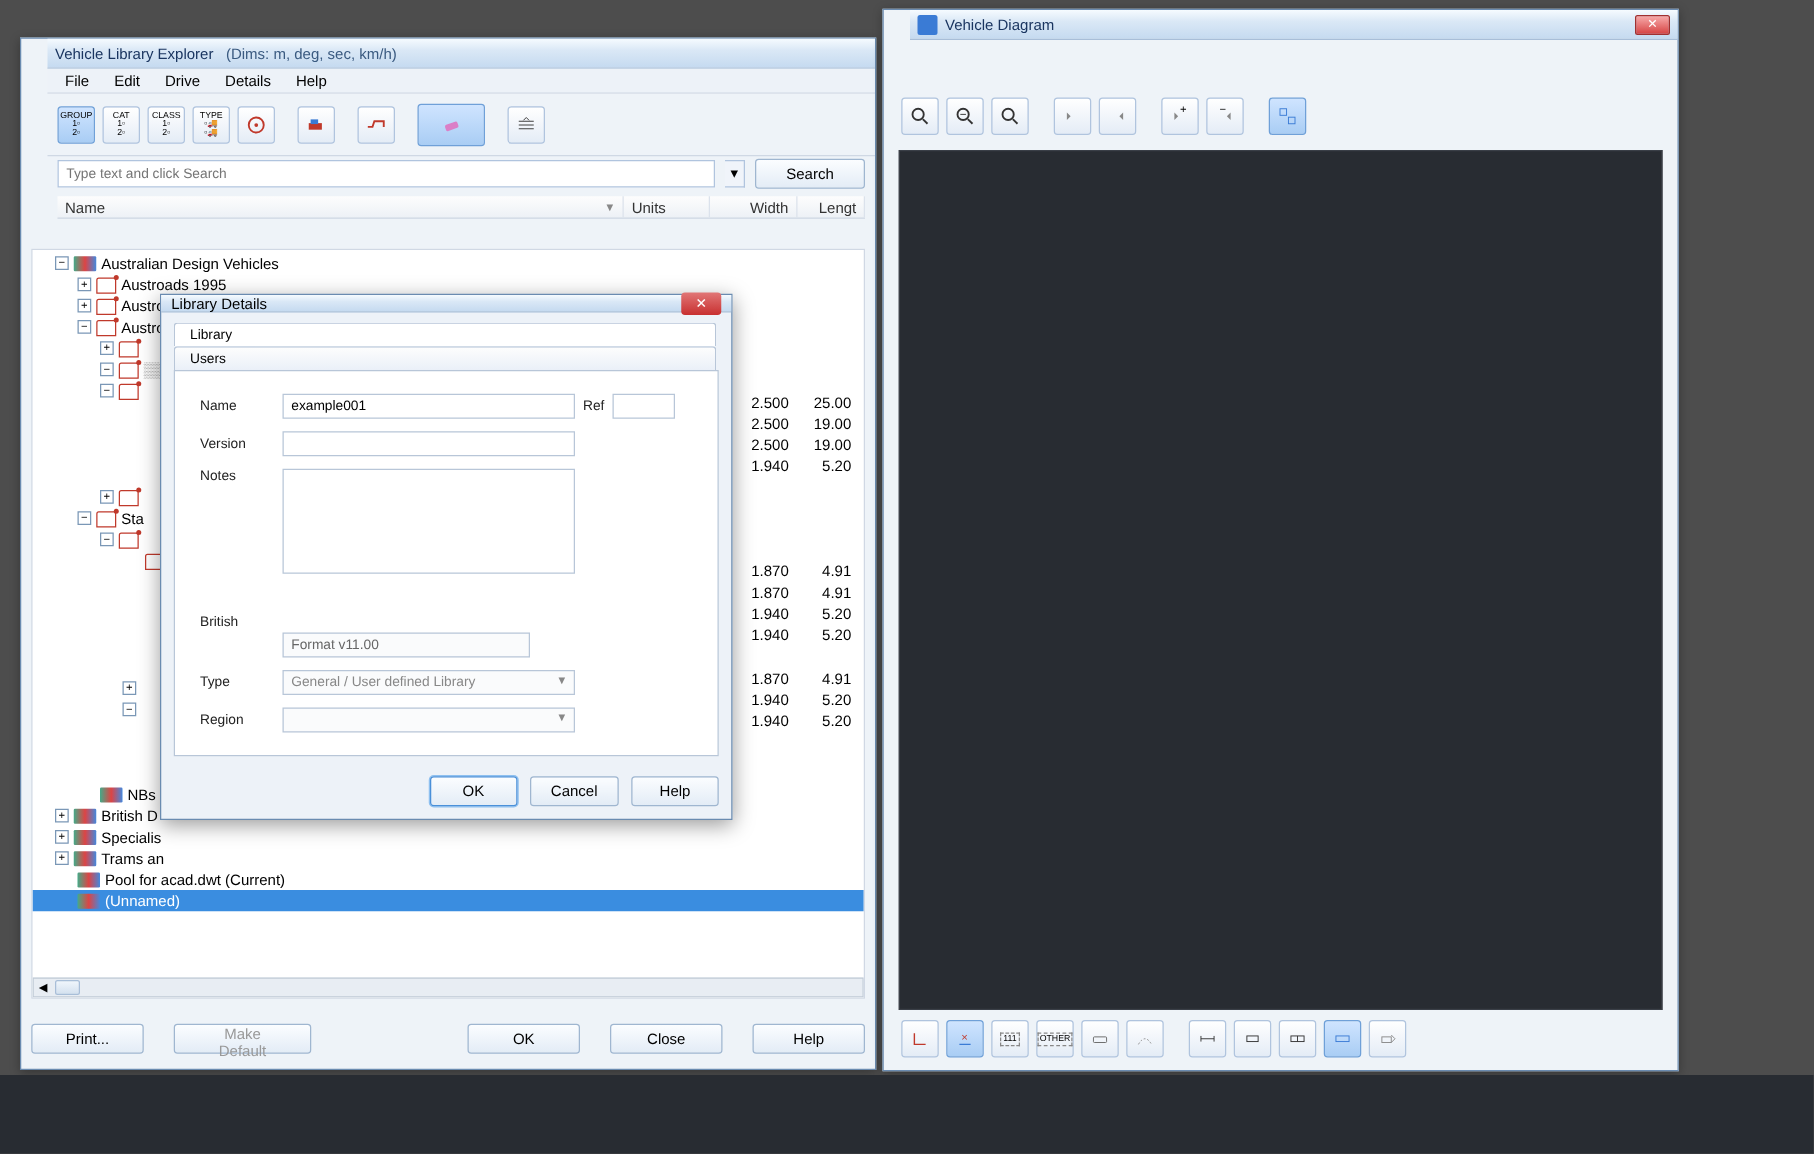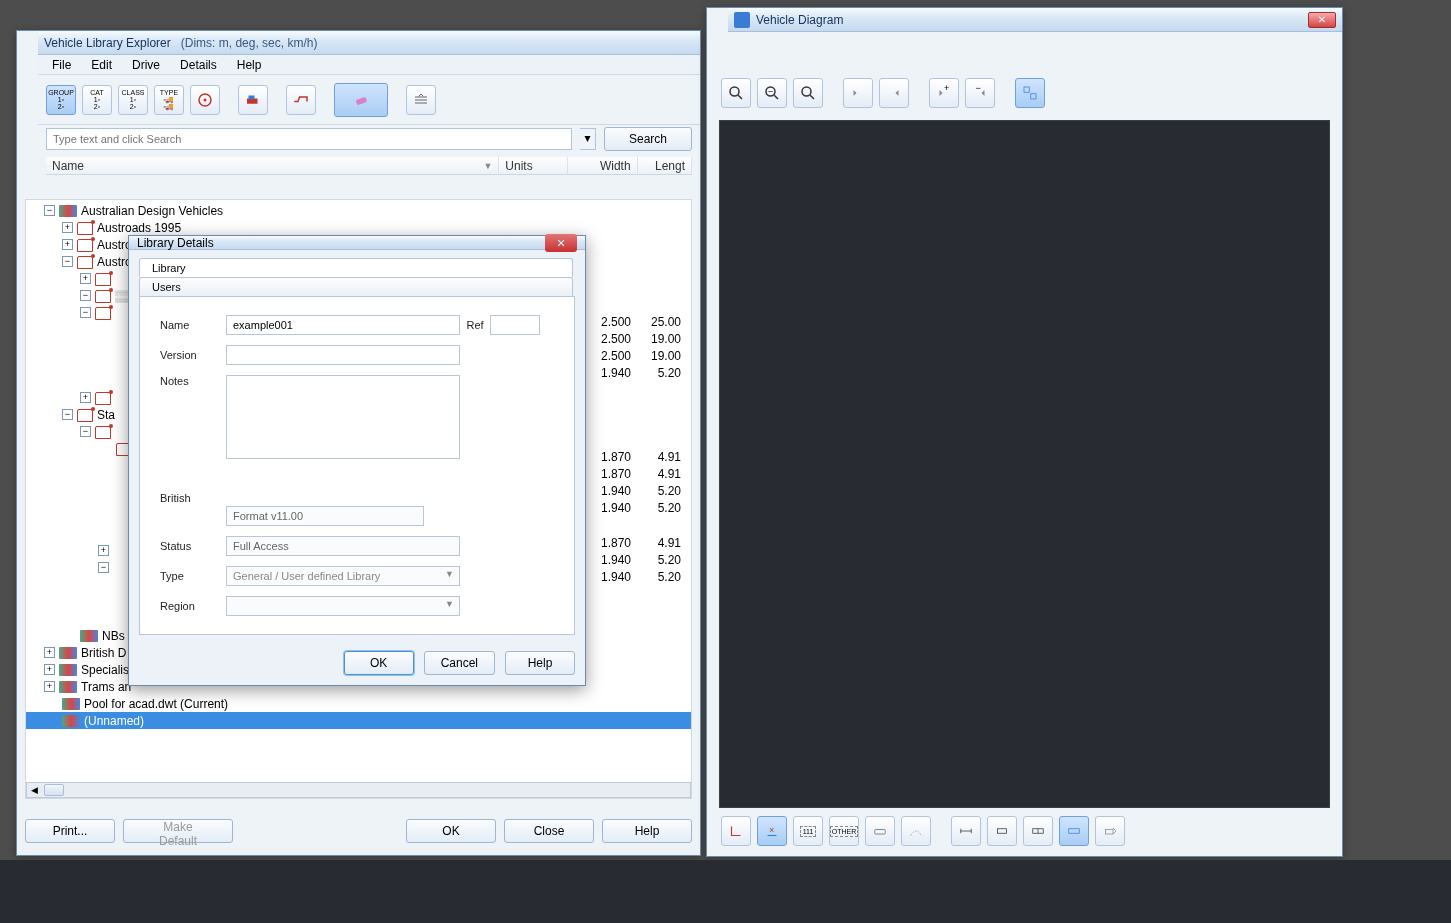--- a/index.html
+++ b/index.html
@@ -45,21 +45,21 @@
 .node .bookicon::before { content:""; position:absolute; width:14px; height:11px; border:1px solid #c0392b; border-radius:2px 2px 0 0; background:#fff; top:0; left:0;}
 .node .bookicon::after { content:""; position:absolute; width:4px; height:4px; background:#c0392b; border-radius:50%; top:-2px; right:-2px;}
 .node.sel { background:#3a8de0; color:#fff; }
 .node .lbl { font-size:12px; }
 .ind1{padding-left:18px}.ind2{padding-left:36px}.ind3{padding-left:54px}.ind4{padding-left:72px}
 .datarow { display:flex; height:17px; font-size:12px; color:#000;}
 .datarow span { text-align:right; }
 .datarow .w { width:45px; }
 .datarow .l { width:50px; }
 
-.bottombar { position:absolute; bottom:8px; left:8px; right:8px; height:32px; display:flex; gap:8px; align-items:center;}
+.bottombar { position:absolute; bottom:8px; left:8px; right:8px; height:32px; display:flex; gap:24px; align-items:center;}
 .bottombar .spacer { flex:1; }
 
 
 .dialog { position:absolute; background:#edf2f8; border:1px solid #6a8bb0; box-shadow:0 4px 16px rgba(0,0,0,0.4);}
 .dialog .dtitle { height:14px; background:linear-gradient(#f6fbff,#dae8f6 40%,#c5daf0); display:flex; align-items:center; padding:0 8px; border-bottom:1px solid #a8bed8;}
 .dialog .dtitle .x { margin-left:auto; width:32px; height:18px; background:linear-gradient(#e17676,#c83030); color:#fff; text-align:center; border-radius:3px; font-size:11px; line-height:18px; cursor:pointer;}
 .dialog .tabs { display:flex; padding:8px 10px 0 10px;flex-direction:column; }
 .dtab { padding:3px 12px; border:1px solid #b8c6d8; background:linear-gradient(#fdfdfd,#eaf0f8); border-bottom:none; border-radius:3px 3px 0 0; margin-right:2px; cursor:pointer; font-size:11px;}
 .dtab.active { background:#fff; }
 .dpanel { margin:0 10px 10px 10px; background:#fff; border:1px solid #b8c6d8; padding:18px 20px;}
@@ -344,24 +344,20 @@
     </div>
     <div class="frow" style="align-items:flex-start">
       <label>Notes</label>
       <textarea class="finput" style="width: 234px; height: 84px; resize: none;"></textarea>
     </div>
     <div class="frow">
       <label>British</label>
       <input class="finput ro" readonly="" style="width: 198px; margin-top: 37px;" value="Format v11.00">
     </div>
     <div class="frow">
-      <label>Status</label>
-      <input class="finput ro" readonly="" style="width: 234px;" value="Full Access">
-    </div>
-    <div class="frow">
       <label>Type</label>
       <div style="position:relative;width:234px;">
         <input class="finput ro" readonly="" style="width: 100%; color: rgb(136, 136, 136);" value="General / User defined Library">
         <span style="position:absolute;right:6px;top:3px;color:#888;font-size:9px">▼</span>
       </div>
     </div>
     <div class="frow" style="margin-bottom:0">
       <label>Region</label>
       <div style="position:relative;width:234px;">
         <input class="finput ro" readonly="" style="width: 100%;" value="">

